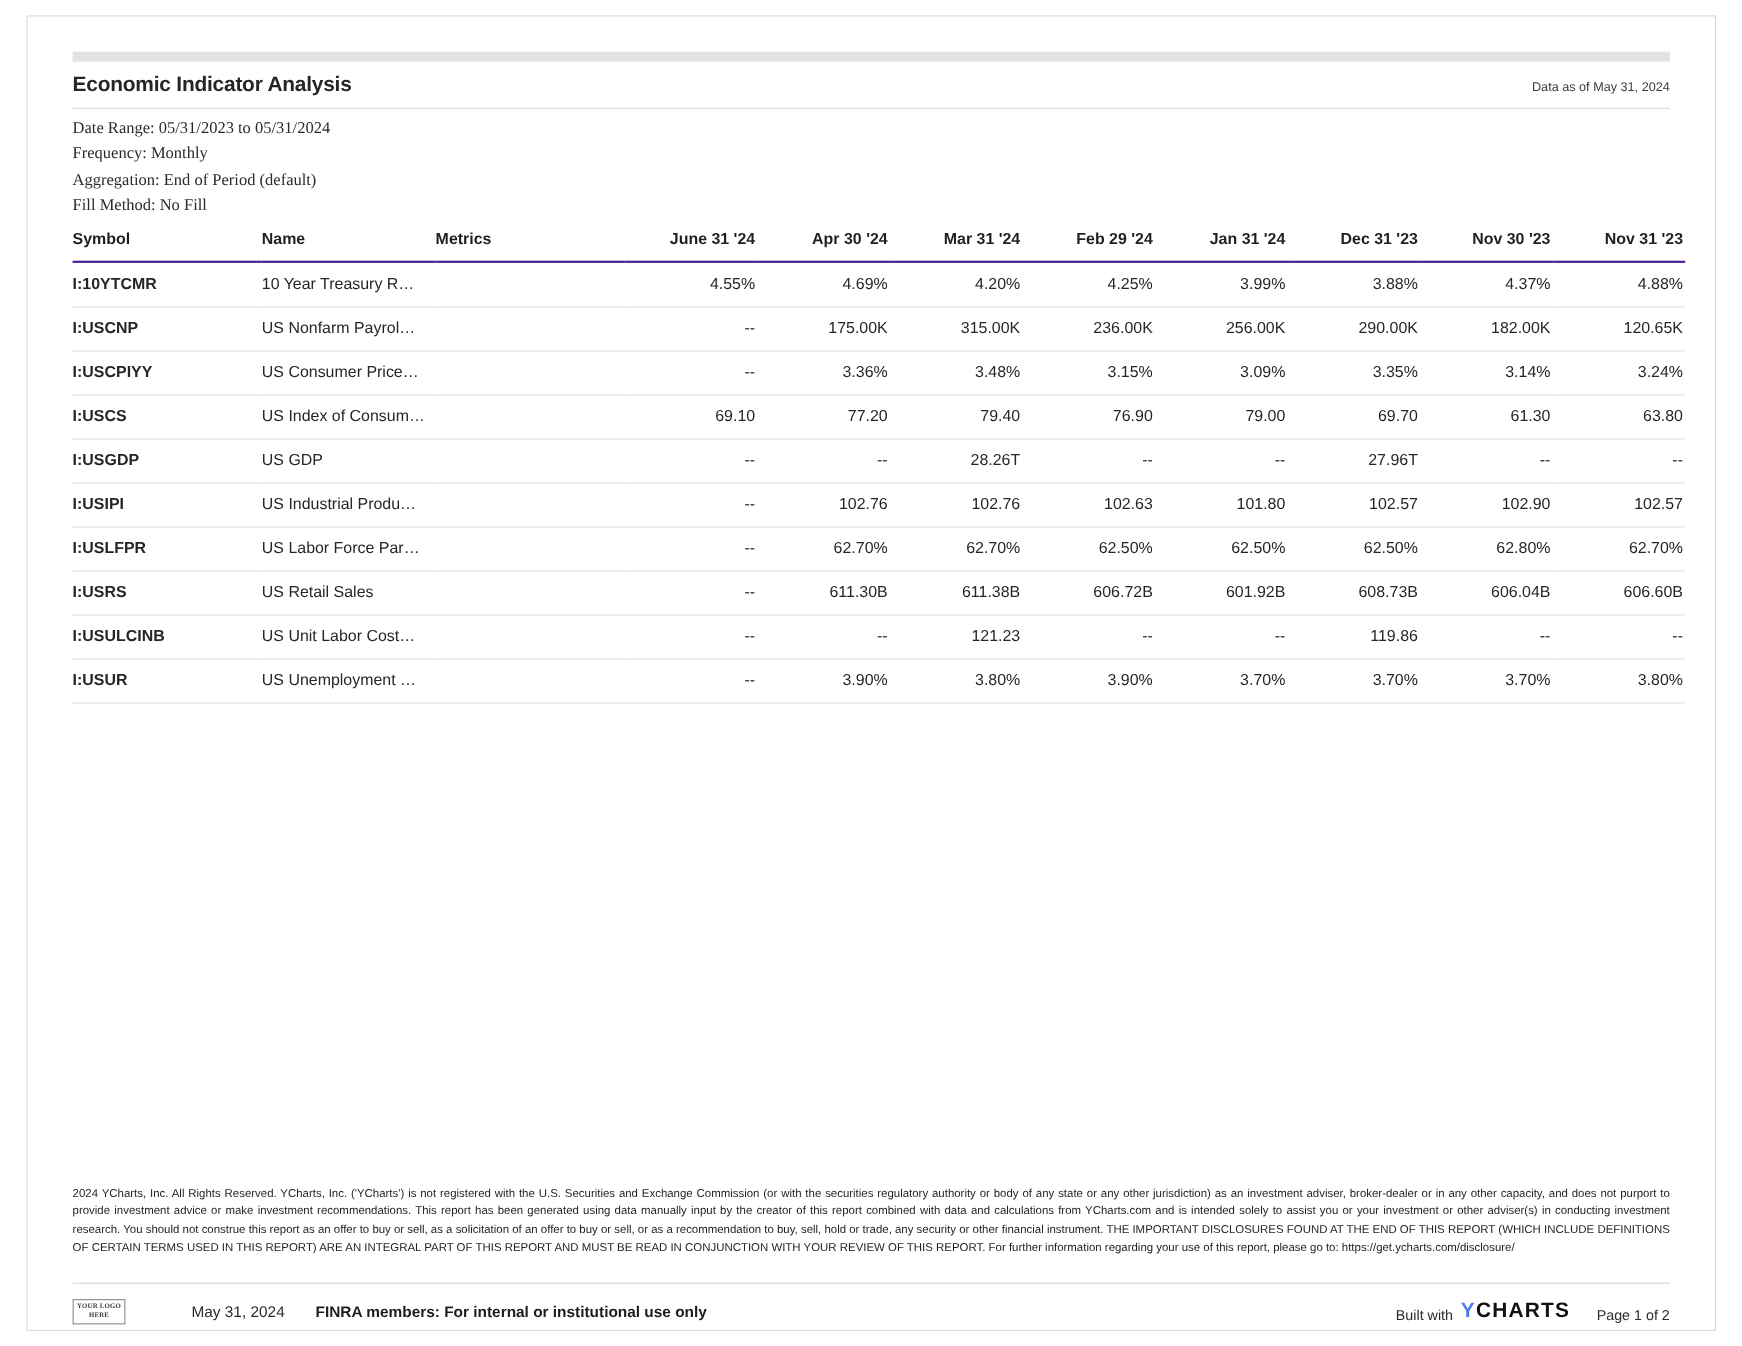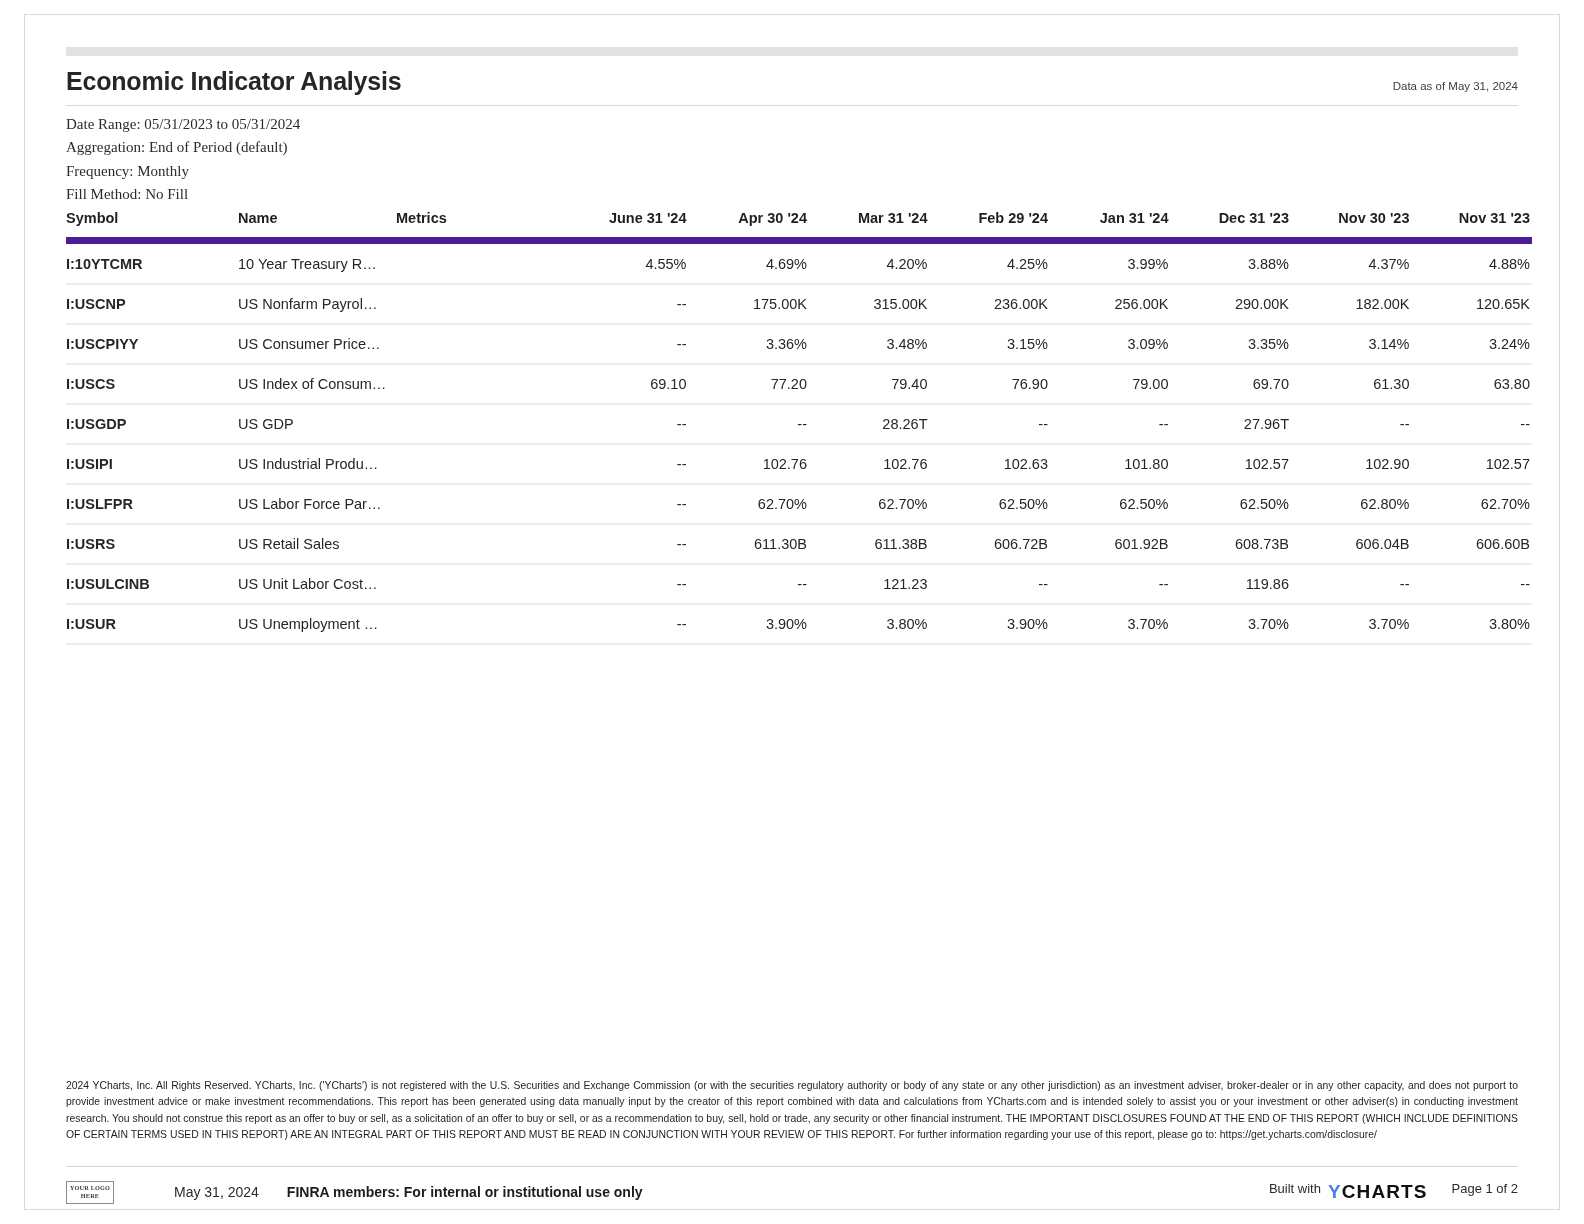--- a/index.html
+++ b/index.html
@@ -44,21 +44,21 @@
     left: 66px;
     top: 68px;
     width: 1452px;
   }
   .header-row {
     display: flex;
     align-items: baseline;
     justify-content: space-between;
   }
   .report-title {
-    font-size: 25px;
+    font-size: 19px;
     font-weight: bold;
     color: #262626;
     letter-spacing: -0.2px;
     line-height: 1.1;
   }
   .data-asof {
     font-size: 11.5px;
     color: #3c3c3c;
     font-weight: normal;
     white-space: nowrap;
@@ -88,21 +88,21 @@
   }
   .data-table th {
     font-size: 14.5px;
     font-weight: bold;
     color: #1f1f1f;
     padding: 0 0 11px 0;
     vertical-align: bottom;
     white-space: nowrap;
   }
   .data-table thead tr {
-    border-bottom: 7px solid #4c1d95;
+    border-bottom: 2px solid #4c1d95;
   }
   .data-table td {
     font-size: 14.5px;
     color: #262626;
     padding: 11px 0 11px 0;
     white-space: nowrap;
     border-bottom: 2px solid #ededed;
   }
   .data-table tbody tr:first-child td {
     padding-top: 12px;
@@ -179,21 +179,21 @@
   .footer-notice {
     margin-left: 28px;
     font-size: 14px;
     font-weight: bold;
     color: #1c1c1c;
     white-space: nowrap;
   }
   .footer-right {
     margin-left: auto;
     display: flex;
-    align-items: flex-start;
+    align-items: flex-end;
   }
   .built-with {
     font-size: 13px;
     color: #2b2b2b;
     white-space: nowrap;
   }
   .ycharts-logo {
     margin-left: 7px;
     font-size: 19px;
     font-weight: bold;
@@ -223,22 +223,22 @@
   <div class="topbar"></div>
 
   <div class="header">
     <div class="header-row">
       <div class="report-title">Economic Indicator Analysis</div>
       <div class="data-asof">Data as of May 31, 2024</div>
     </div>
     <div class="header-rule"></div>
     <div class="meta-block">
       <div>Date Range: 05/31/2023 to 05/31/2024</div>
+      <div>Frequency: Monthly</div>
       <div>Aggregation: End of Period (default)</div>
-      <div>Frequency: Monthly</div>
       <div>Fill Method: No Fill</div>
     </div>
   </div>
 
   <table class="data-table">
     <thead>
       <tr>
         <th class="col-symbol">Symbol</th>
         <th class="col-name">Name</th>
         <th class="col-metrics">Metrics</th>

